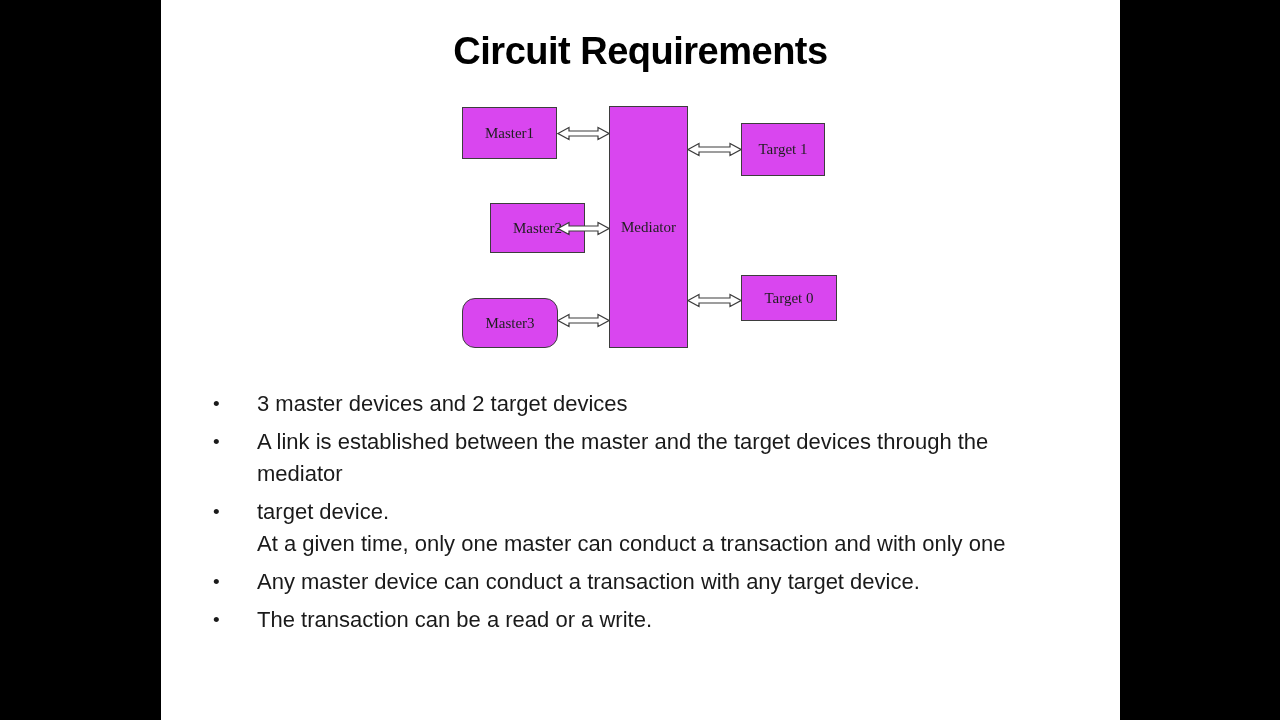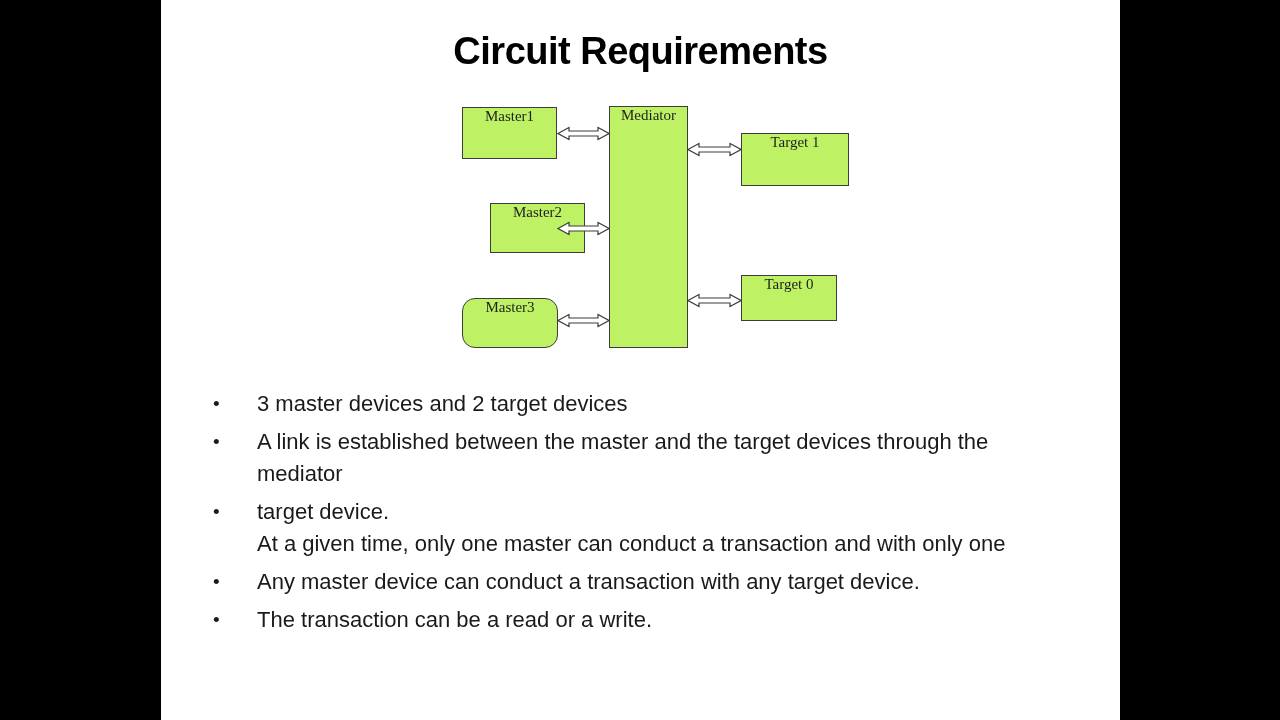--- a/index.html
+++ b/index.html
@@ -44,32 +44,32 @@
   .diagram {
     position: absolute;
     left: 0; top: 0;
     width: 959px; height: 380px;
     font-family: "Liberation Serif", serif;
     color: #1f1f1f;
   }
   .dbox {
     position: absolute;
     border: 1px solid #3d3d3d;
-    background: #bef264;
+    background: #d946ef;
     display: flex;
-    align-items: flex-start;
+    align-items: center;
     justify-content: center;
     font-size: 15px;
     box-sizing: border-box;
   }
   .box-master1  { left: 301px; top: 107px; width: 95px; height: 52px; }
   .box-master2  { left: 301px; top: 203px; width: 95px; height: 50px; margin-left: 28px; }
   .box-master3  { left: 301px; top: 298px; width: 96px; height: 50px; border-radius: 13px; }
   .box-mediator { left: 448px; top: 106px; width: 79px; height: 242px; }
-  .box-target1  { left: 580px; top: 133px; width: 108px; height: 53px; }
+  .box-target1  { left: 580px; top: 123px; width: 84px; height: 53px; }
   .box-target0  { left: 580px; top: 275px; width: 96px; height: 46px; }
   .arrow { position: absolute; }
   .arrow polygon { fill: #ffffff; stroke: #3d3d3d; stroke-width: 1.2; }
   .arr-m1 { left: 396px; top: 125px; }
   .arr-m2 { left: 396px; top: 220px; }
   .arr-m3 { left: 396px; top: 312px; }
   .arr-t1 { left: 526px; top: 141px; }
   .arr-t0 { left: 526px; top: 292px; }
   
   .bullets {

